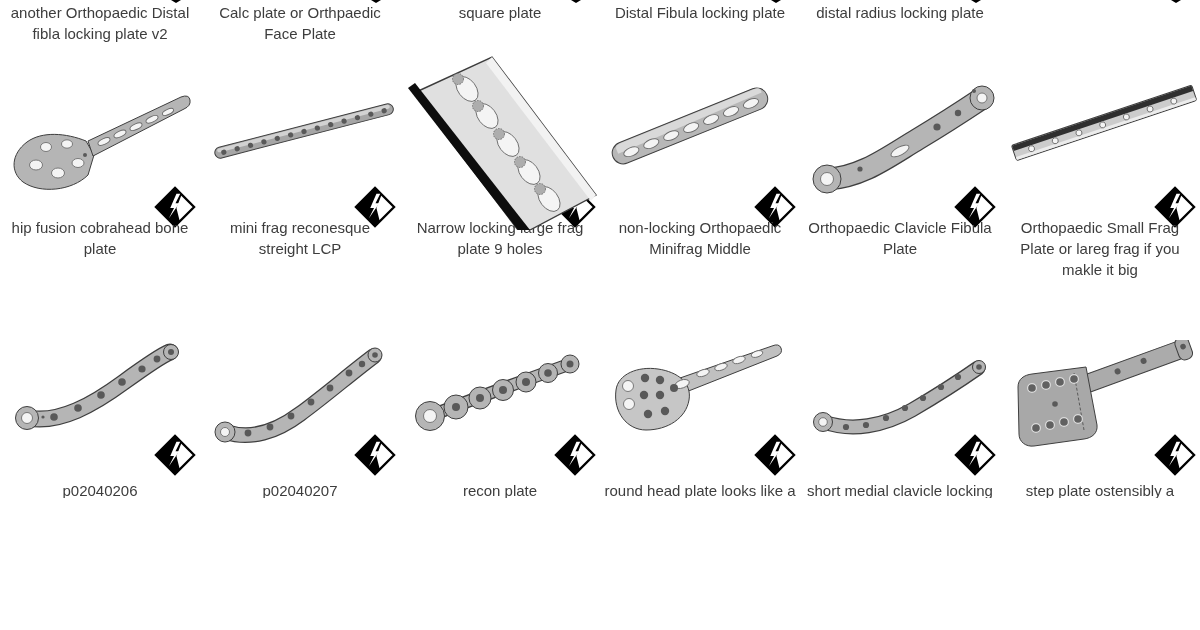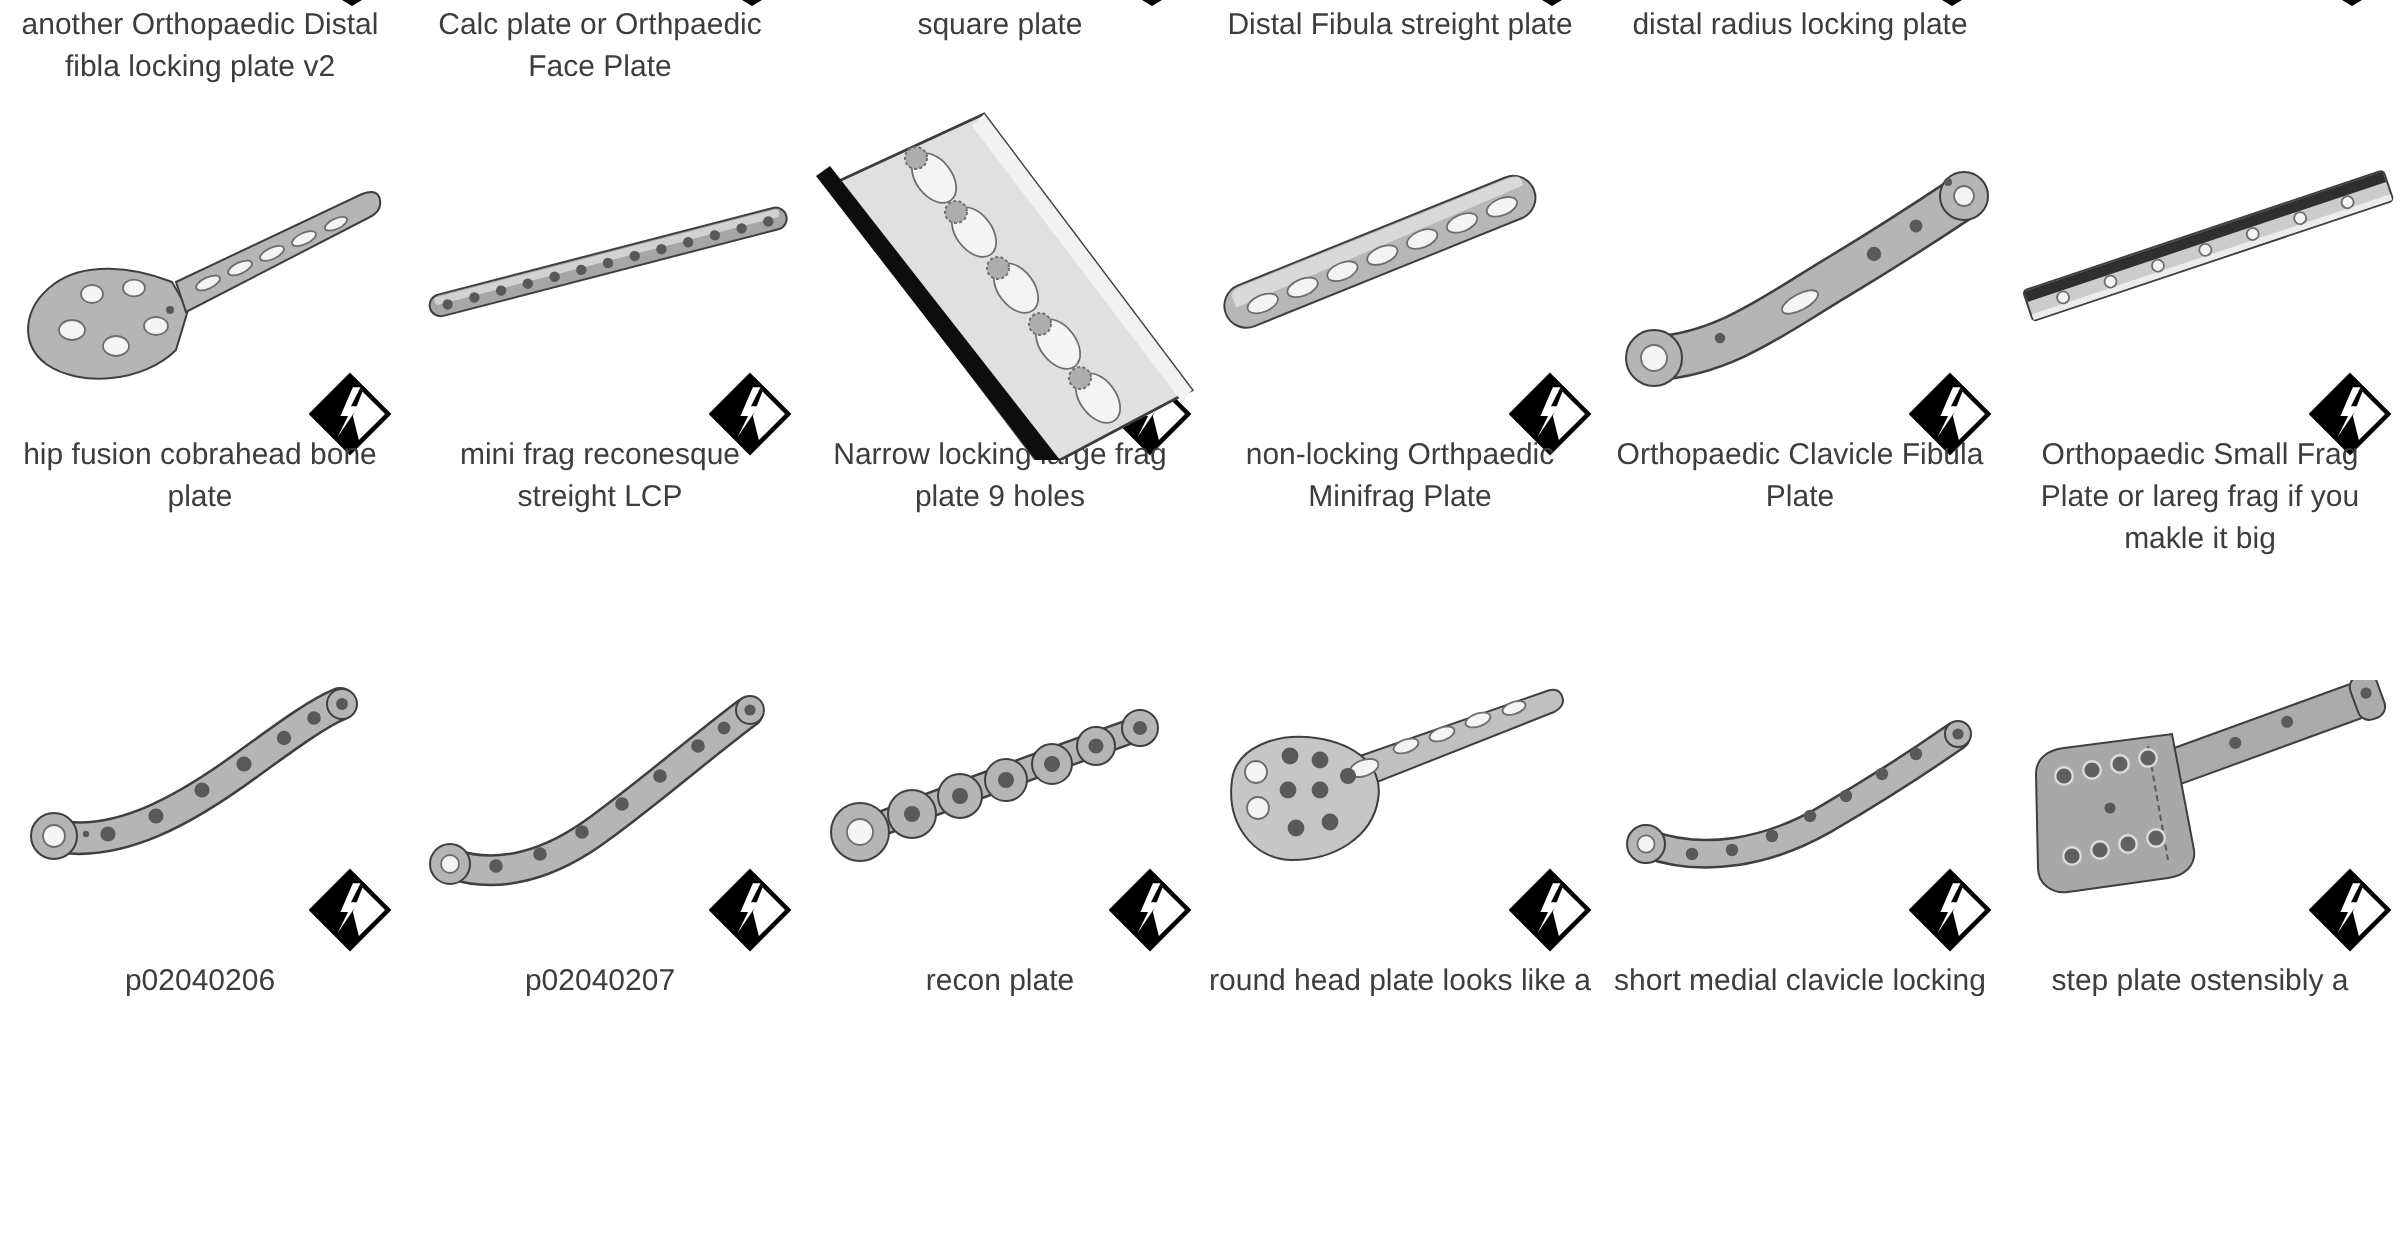--- a/index.html
+++ b/index.html
@@ -45,21 +45,21 @@
     <div class="cell">
         <div class="caption">another Orthopaedic Distal fibla locking plate v2</div>
       </div>
     <div class="cell">
         <div class="caption">Calc plate or Orthpaedic Face Plate</div>
       </div>
     <div class="cell">
         <div class="caption">square plate</div>
       </div>
     <div class="cell">
-        <div class="caption">Distal Fibula streight plate</div>
+        <div class="caption">Distal Fibula locking plate</div>
       </div>
     <div class="cell">
         <div class="caption">distal radius locking plate</div>
       </div>
   </div>
 
   <div class="row" style="top:55px;height:175px">
 
     <div class="cell">
       <svg class="thumb" viewBox="0 0 200 175" width="200" height="175">
@@ -193,21 +193,21 @@
     <div class="cell">
         <div class="caption">hip fusion cobrahead bone plate</div>
       </div>
     <div class="cell">
         <div class="caption">mini frag reconesque streight LCP</div>
       </div>
     <div class="cell">
         <div class="caption">Narrow locking large frag plate 9 holes</div>
       </div>
     <div class="cell">
-        <div class="caption">non-locking Orthpaedic Minifrag Plate</div>
+        <div class="caption">non-locking Orthopaedic Minifrag Middle</div>
       </div>
     <div class="cell">
         <div class="caption">Orthopaedic Clavicle Fibula Plate</div>
       </div>
     <div class="cell">
         <div class="caption">Orthopaedic Small Frag Plate or lareg frag if you makle it big</div>
       </div>
   </div>
 
   <div class="row" style="top:340px;height:138px">

